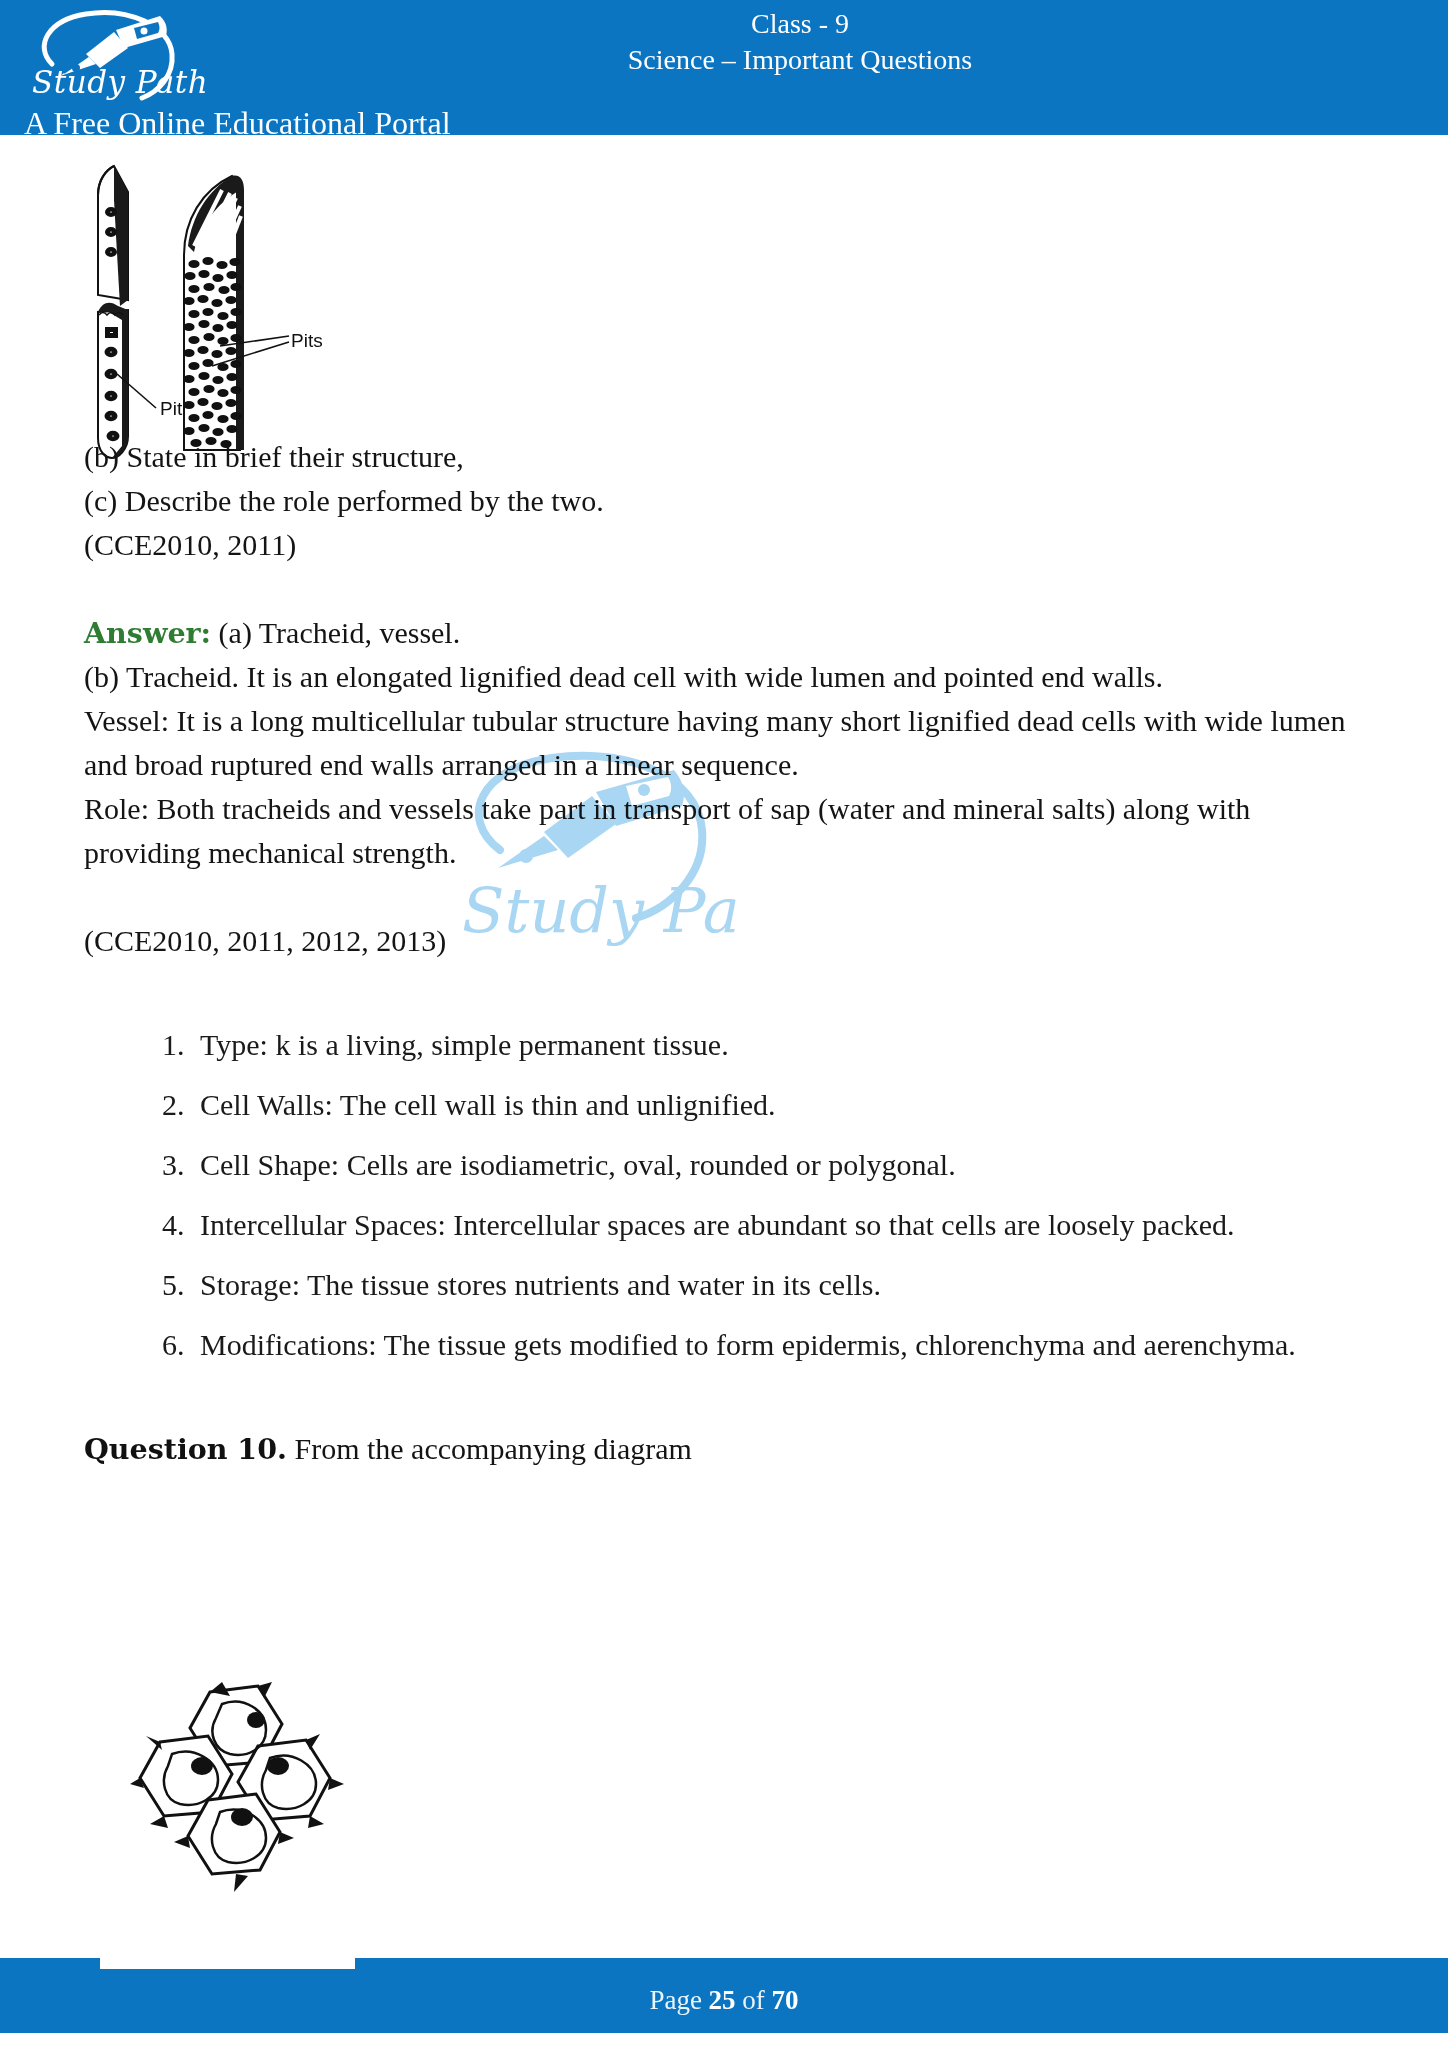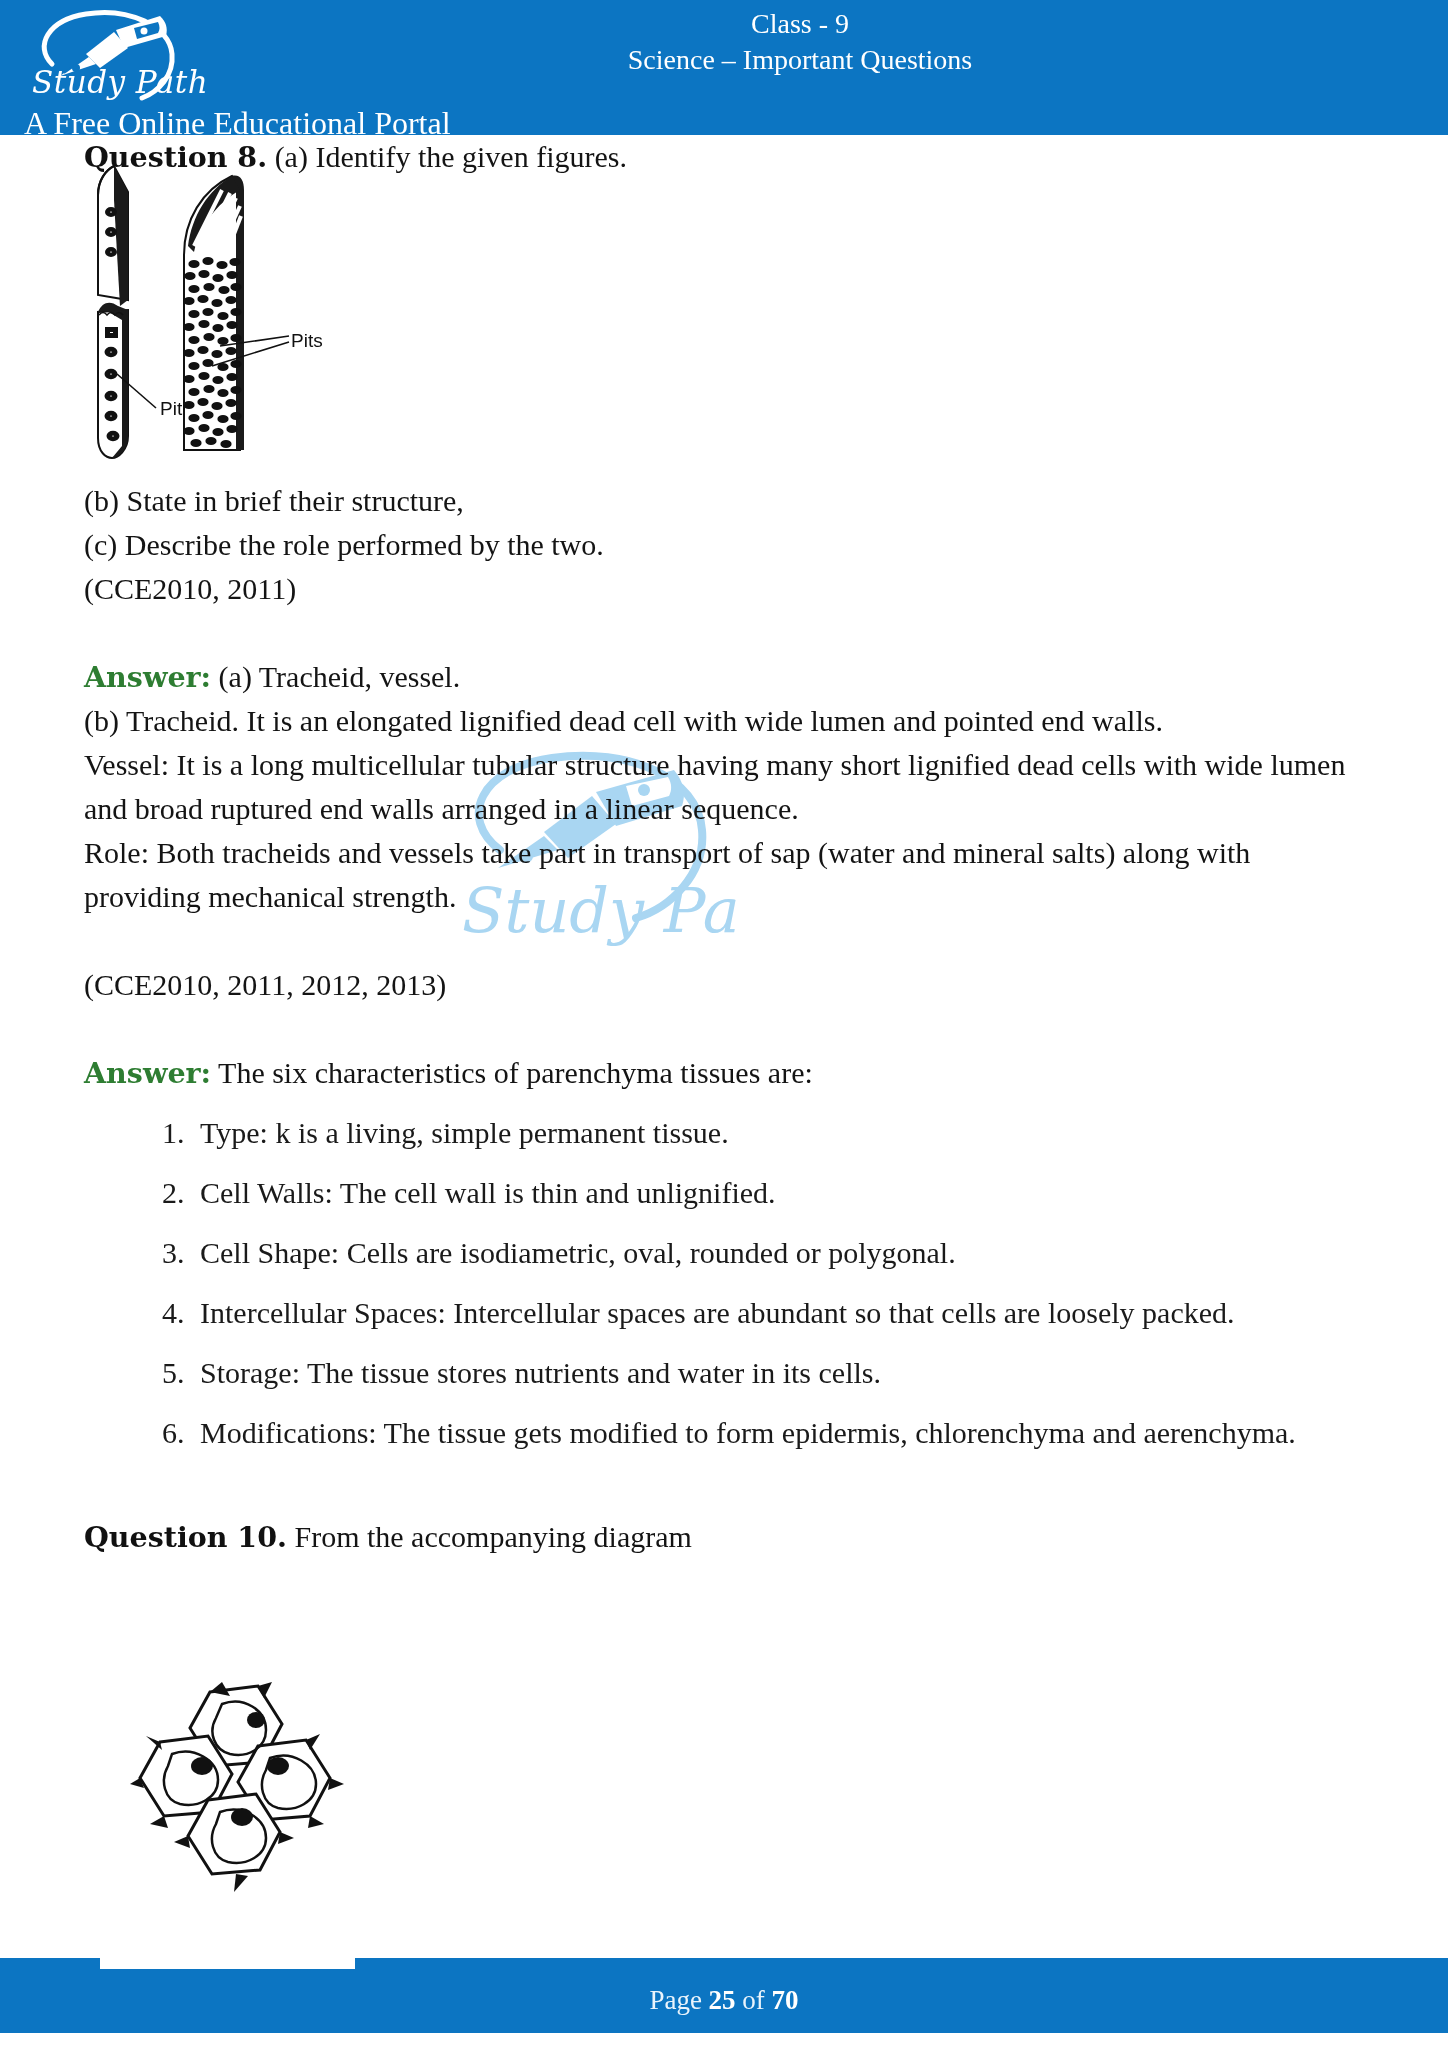--- a/index.html
+++ b/index.html
@@ -361,42 +361,40 @@
         <polygon points="34,136 20,144 38,148"></polygon>
         <polygon points="58,156 44,162 60,168"></polygon>
         <polygon points="150,152 164,158 148,164"></polygon>
         <polygon points="106,194 104,212 118,196"></polygon>
       </g>
     </svg>
   </div>
 
   <div class="doc-text">
 
-    <p class="p"><span class="qlabel">Question 8.</span><span> (a) Identify the given figures.</span></p>
 
     <div style="height:300px"></div>
 
     <p class="p">(b) State in brief their structure,</p>
     <p class="p">(c) Describe the role performed by the two.</p>
     <p class="p">(CCE2010, 2011)</p>
 
     <div class="blockgap"></div>
 
     <p class="p"><span class="alabel">Answer:</span><span> (a) Tracheid, vessel.</span></p>
     <p class="p">(b) Tracheid. It is an elongated lignified dead cell with wide lumen and pointed end walls.</p>
     <p class="p">Vessel: It is a long multicellular tubular structure having many short lignified dead cells with wide lumen and broad ruptured end walls arranged in a linear sequence.</p>
     <p class="p">Role: Both tracheids and vessels take part in transport of sap (water and mineral salts) along with providing mechanical strength.</p>
 
     <div class="blockgap"></div>
 
     <p class="p">(CCE2010, 2011, 2012, 2013)</p>
 
     <div class="blockgap"></div>
 
-    <p class="p"><span class="alabel">Answer:</span><span> The six characteristics of parenchyma tissues are:</span></p>
 
     <ol class="charlist">
       <li>Type: k is a living, simple permanent tissue.</li>
       <li>Cell Walls: The cell wall is thin and unlignified.</li>
       <li>Cell Shape: Cells are isodiametric, oval, rounded or polygonal.</li>
       <li>Intercellular Spaces: Intercellular spaces are abundant so that cells are loosely packed.</li>
       <li>Storage: The tissue stores nutrients and water in its cells.</li>
       <li>Modifications: The tissue gets modified to form epidermis, chlorenchyma and aerenchyma.</li>
     </ol>
 

